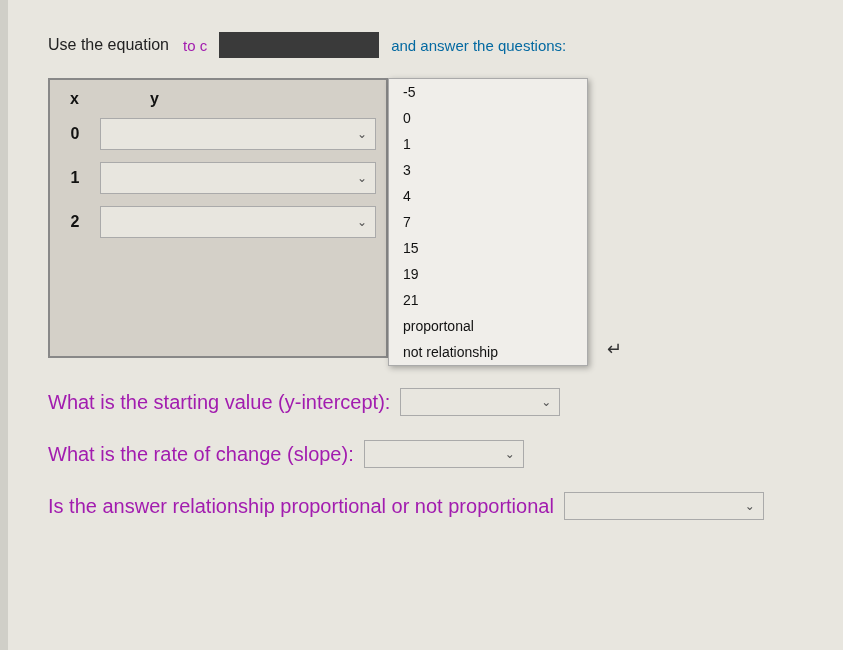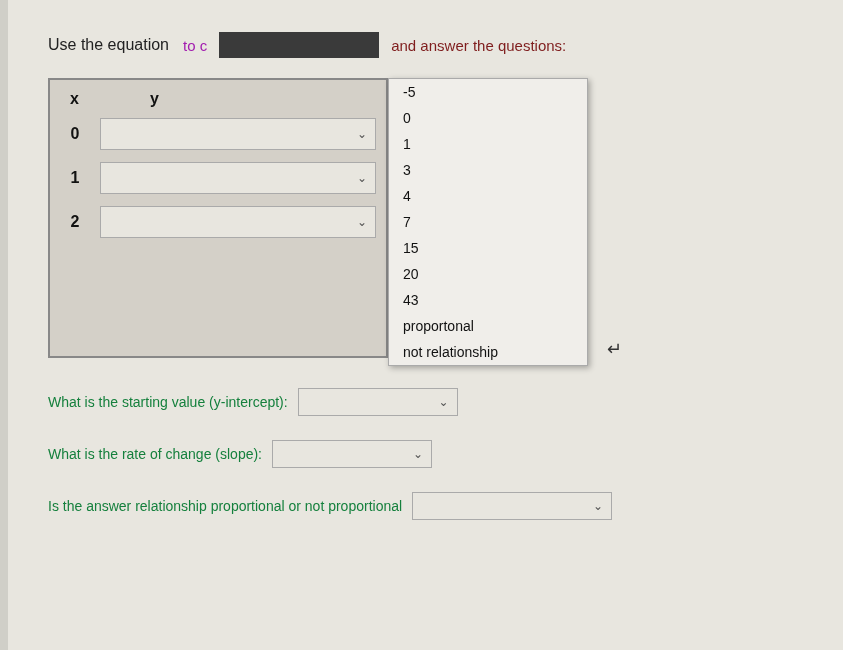--- a/index.html
+++ b/index.html
@@ -52,21 +52,21 @@
       color: #3a3a3a;
       width: 160px;
       height: 26px;
       display: inline-block;
       margin-left: 4px;
       vertical-align: middle;
     }
 
     .and-text {
       font-size: 15px;
-      color: #7f1d1d;
+      color: #0369a1;
       margin-left: 4px;
     }
 
     .main-content {
       display: flex;
       gap: 0;
       align-items: flex-start;
       position: relative;
     }
 
@@ -151,22 +151,22 @@
     }
 
     .question-row {
       display: flex;
       align-items: center;
       gap: 10px;
       margin-bottom: 24px;
     }
 
     .question-label {
-      font-size: 14px;
-      color: #15803d;
+      font-size: 20px;
+      color: #a21caf;
       text-align: center;
     }
 
     .answer-dropdown {
       height: 28px;
       background: #e8e6df;
       border: 1px solid #aaa;
       display: flex;
       align-items: center;
       justify-content: flex-end;
@@ -233,22 +233,22 @@
     </div>
 
     <div class="dropdown-overlay">
       <div class="drop-item">-5</div>
       <div class="drop-item">0</div>
       <div class="drop-item">1</div>
       <div class="drop-item">3</div>
       <div class="drop-item">4</div>
       <div class="drop-item">7</div>
       <div class="drop-item">15</div>
-      <div class="drop-item">20</div>
-      <div class="drop-item">43</div>
+      <div class="drop-item">19</div>
+      <div class="drop-item">21</div>
       <div class="drop-item">proportonal</div>
       <div class="drop-item">not relationship</div>
     </div>
 
     <span class="cursor-icon" style="position:absolute; left:555px; top:260px;">↵</span>
   </div>
 
   <div class="questions-section">
 
     <div class="question-row">

